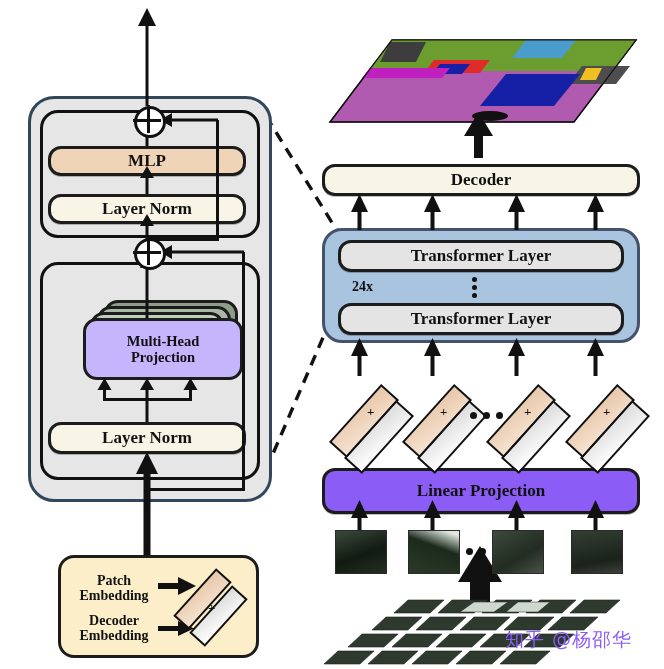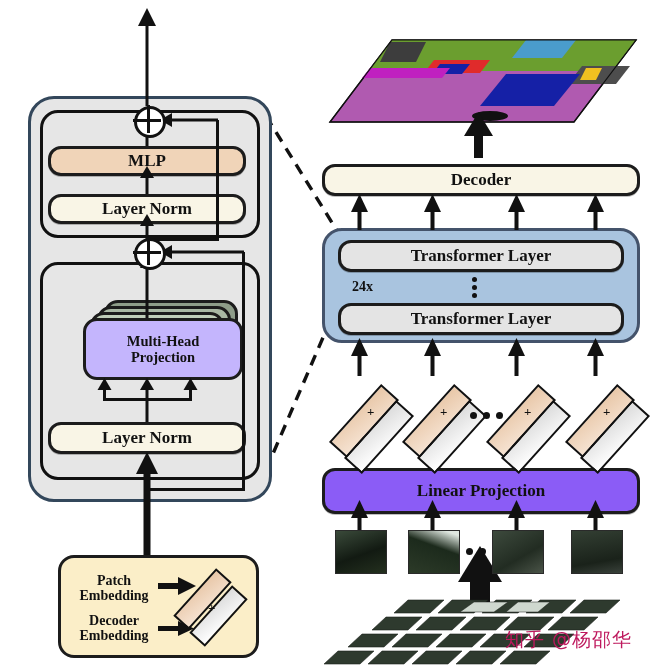--- a/index.html
+++ b/index.html
@@ -55,21 +55,21 @@
        transform:rotate(42deg);transform-origin:50% 50%;}
   .tok-peach{background:linear-gradient(100deg,#e8c7a8,#f6e3d2);}
   .tok-white{background:linear-gradient(100deg,#dcdcdc,#ffffff);}
   .plus-sm{position:absolute;font-size:13px;font-weight:bold;color:#111;}
   
   .patch{position:absolute;width:50px;height:42px;border:1px solid #2a2a2a;}
   .hdots{position:absolute;display:flex;gap:6px;}
   .hdot{width:7px;height:7px;border-radius:50%;background:#111;}
   
   svg.overlay{position:absolute;left:0;top:0;width:664px;height:669px;pointer-events:none;}
-  #watermark{position:absolute;left:505px;top:627px;font-size:19px;color:#be185d;
+  #watermark{position:absolute;left:505px;top:627px;font-size:19px;color:#8b5cf6;
              font-family:"DejaVu Sans",sans-serif;letter-spacing:1px;}
 </style>
 </head>
 <body>
 
 <svg class="overlay">
   <g transform="translate(330,40)">
     <polygon points="62,0 306,0 244,82 0,82" fill="#b05ab0" stroke="#111" stroke-width="1.4"></polygon>
     <polygon points="62,0 306,0 282,31 38,31" fill="#6b9e2f"></polygon>
     <polygon points="196,0 246,0 232,18 182,18" fill="#4a9ccc"></polygon>

